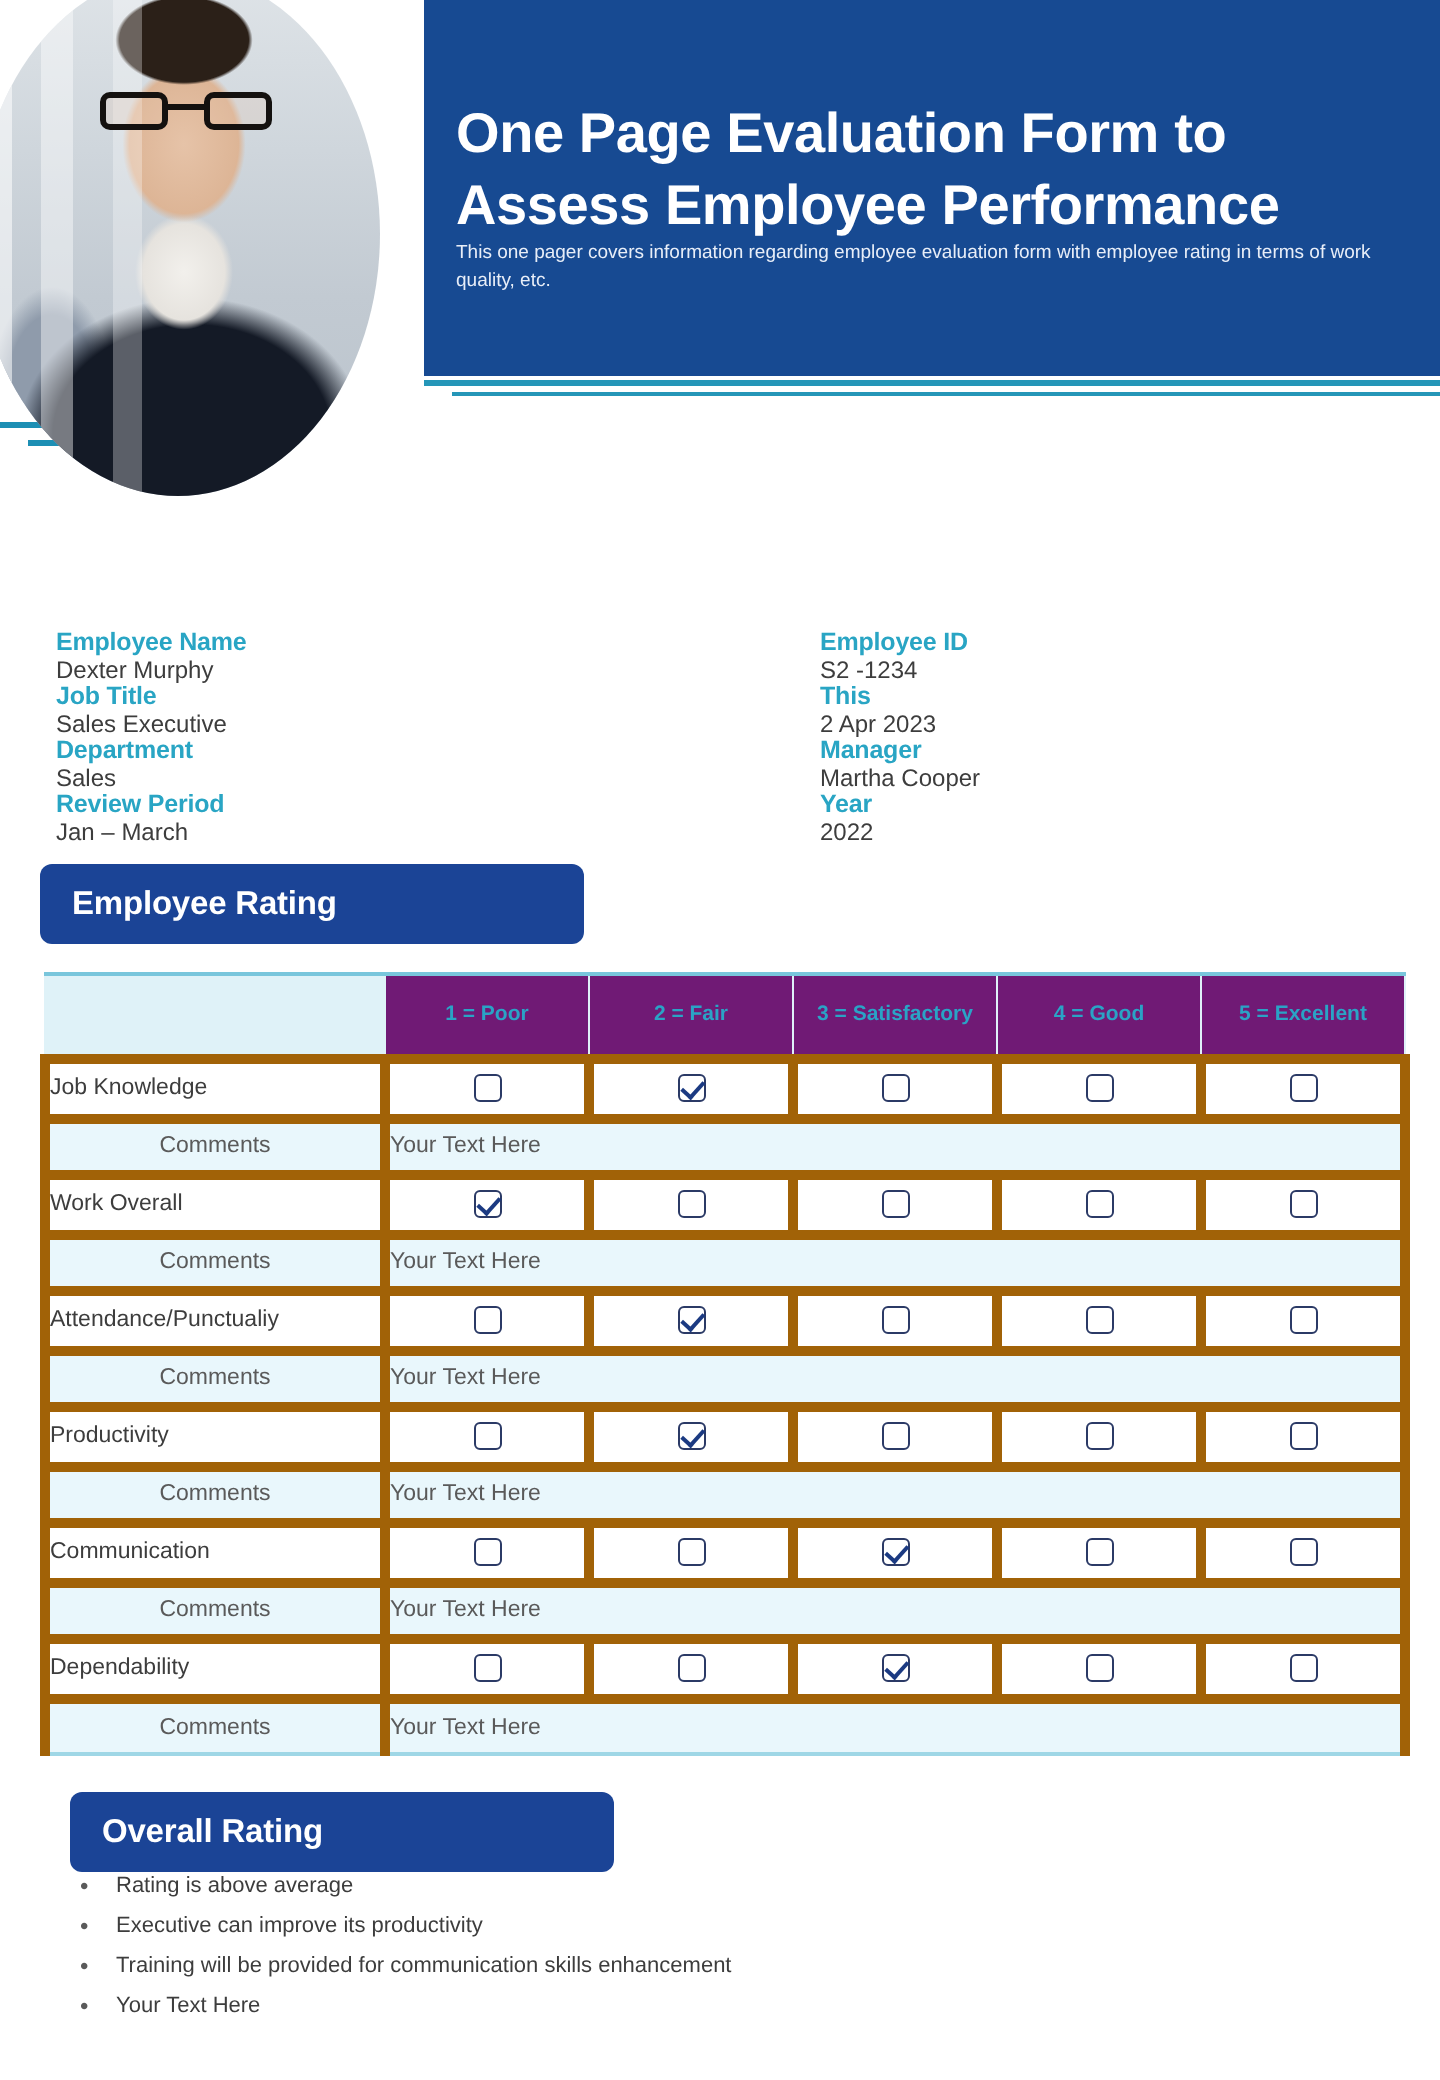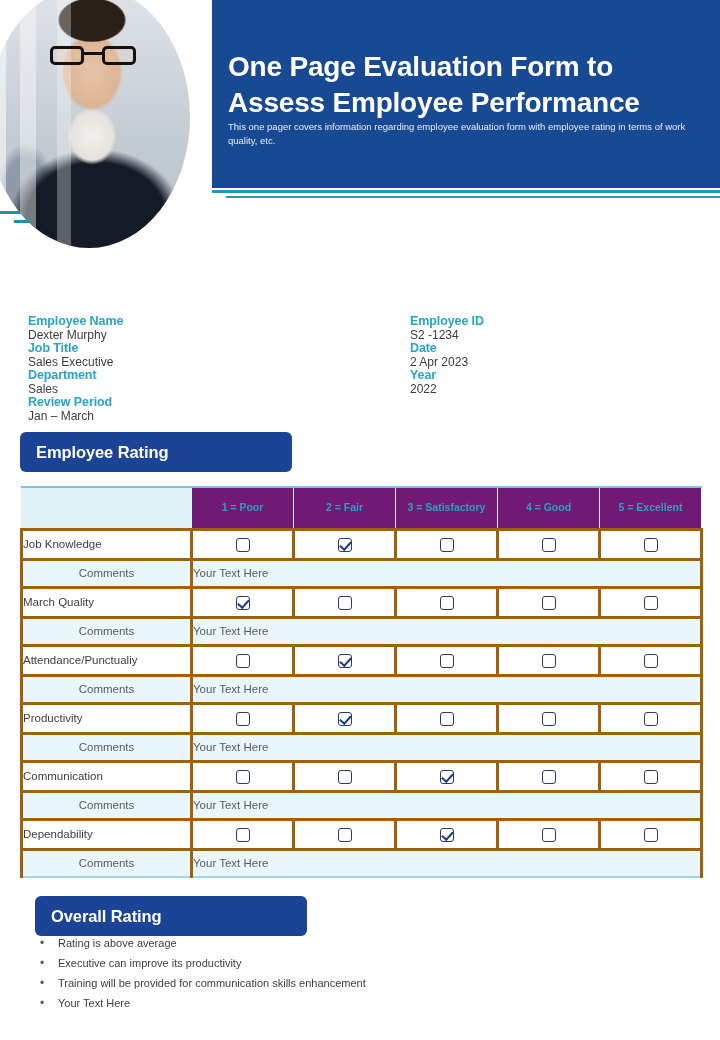--- a/index.html
+++ b/index.html
@@ -127,21 +127,21 @@
   .info-value { color: #3d3d3d; font-size: 12px; }
 
   
   .rating-table {
     position: absolute; left: 20px; top: 486px;
     width: 680px;
     border-collapse: collapse;
     table-layout: fixed;
   }
   .rating-table th, .rating-table td {
-    border: 3px solid #a16207;
+    border: 5px solid #a16207;
     padding: 0;
   }
   .rating-table thead th {
     background: #701a75;
     border-top: 2px solid #79c6dc;
     border-bottom: 2px solid #79c6dc;
     border-left: 1px solid #DFF2F8;
     border-right: 1px solid #DFF2F8;
     color: #2AA3C6;
     font-size: 10.5px; font-weight: bold;
@@ -242,22 +242,26 @@
         <span class="info-value">Jan – March</span>
       </div>
     </div>
 
     <div class="info-col right">
       <div class="info-row">
         <span class="info-label">Employee ID</span>
         <span class="info-value">S2 -1234</span>
       </div>
       <div class="info-row">
-        <span class="info-label">Date</span>
+        <span class="info-label">This</span>
         <span class="info-value">2 Apr 2023</span>
+      </div>
+      <div class="info-row">
+        <span class="info-label">Manager</span>
+        <span class="info-value">Martha  Cooper</span>
       </div>
       <div class="info-row">
         <span class="info-label">Year</span>
         <span class="info-value">2022</span>
       </div>
     </div>
   </div>
 
   <div class="badge" id="badge-employee-rating">Employee Rating</div>
 
@@ -287,21 +291,21 @@
           <td class="cb-cell"><span class="checkbox checked"></span></td>
           <td class="cb-cell"><span class="checkbox"></span></td>
           <td class="cb-cell"><span class="checkbox"></span></td>
           <td class="cb-cell"><span class="checkbox"></span></td>
         </tr>
         <tr class="comment-row">
           <td class="comment-label">Comments</td>
           <td class="comment-value" colspan="5">Your Text Here</td>
         </tr>
         <tr class="crit-row">
-          <td class="crit-name">March Quality</td>
+          <td class="crit-name">Work Overall</td>
           <td class="cb-cell"><span class="checkbox checked"></span></td>
           <td class="cb-cell"><span class="checkbox"></span></td>
           <td class="cb-cell"><span class="checkbox"></span></td>
           <td class="cb-cell"><span class="checkbox"></span></td>
           <td class="cb-cell"><span class="checkbox"></span></td>
         </tr>
         <tr class="comment-row">
           <td class="comment-label">Comments</td>
           <td class="comment-value" colspan="5">Your Text Here</td>
         </tr>

